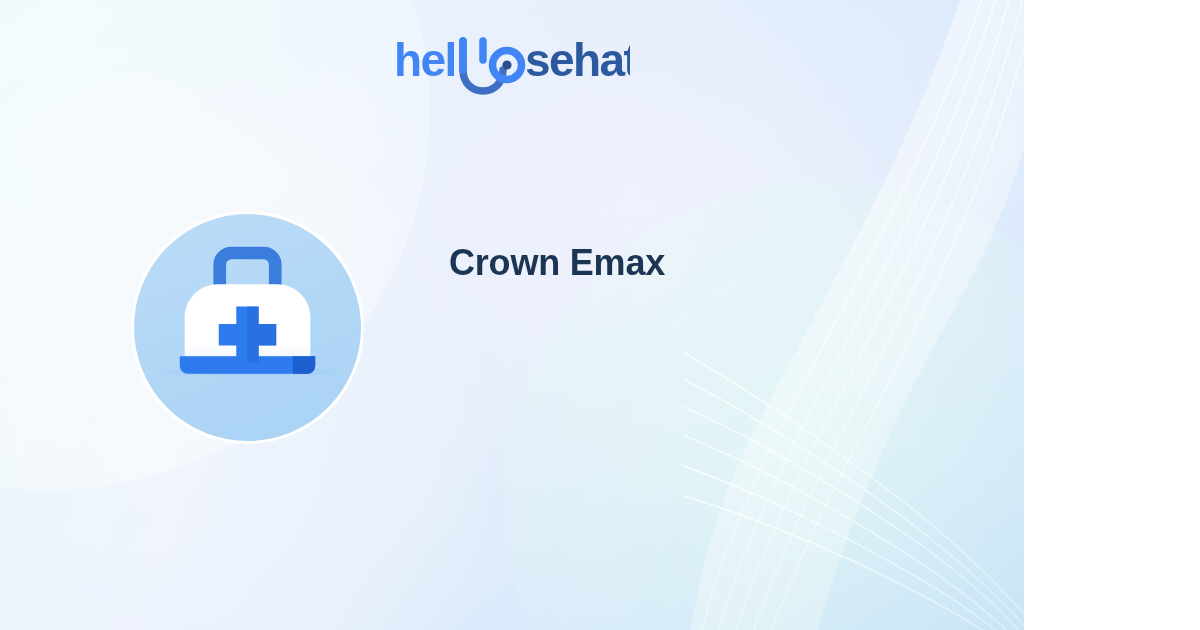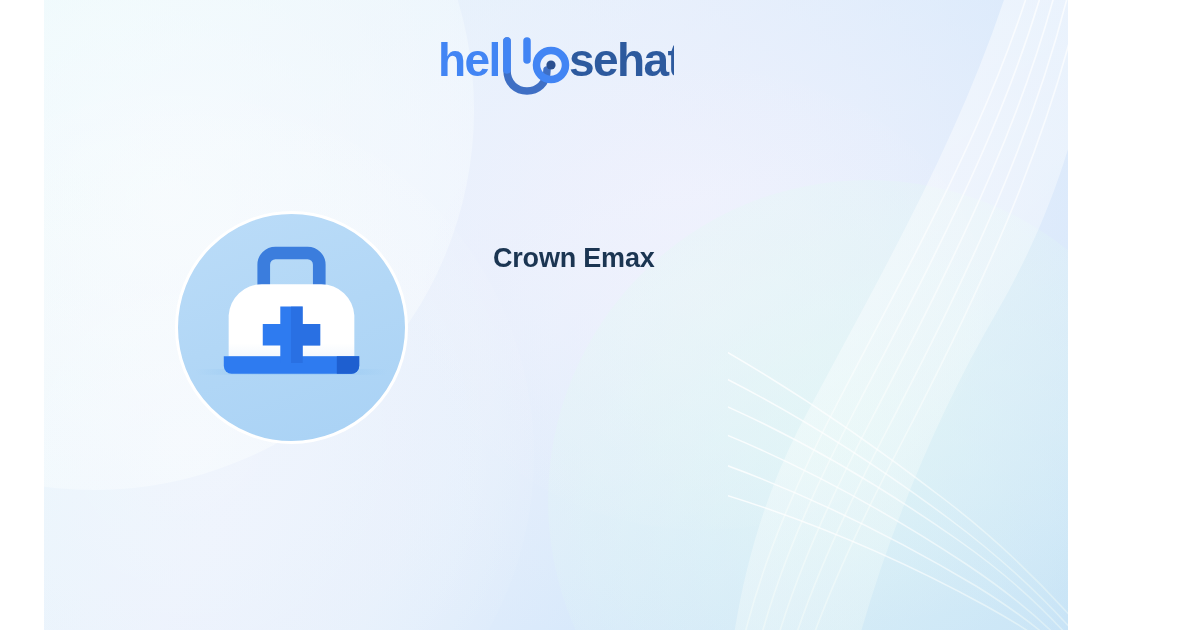--- a/index.html
+++ b/index.html
@@ -17,21 +17,20 @@
       radial-gradient(70% 62% at 8% 6%, rgba(233,250,252,0.95) 0%, rgba(229,248,251,0.35) 55%, rgba(226,244,250,0) 80%),
       linear-gradient(118deg,
         #e3f6fa 0%,
         #e6f3fb 16%,
         #e9f0fc 33%,
         #e4eefb 48%,
         #d8e9fb 64%,
         #cfe4fa 78%,
         #c6e0f9 90%,
         #c2def8 100%);
-    margin-left: 44px;
   }
 
   
   .blob {
     position:absolute;
     border-radius:50%;
     pointer-events:none;
   }
   #blob-topleft {
     left:-330px; top:-270px;
@@ -90,21 +89,21 @@
   #icon-circle svg { display:block; }
 
   
   #text-block {
     position:absolute;
     left:449px;
     top:243px;
     width:560px;
   }
   #page-title {
-    font-size:27px;
+    font-size:36px;
     font-weight:bold;
     color:#1b3552;
     letter-spacing:-0.2px;
     line-height:1.12;
     white-space:nowrap;
   }
   #page-desc {
     margin-top:26px;
     font-size:27px;
     font-weight:400;

